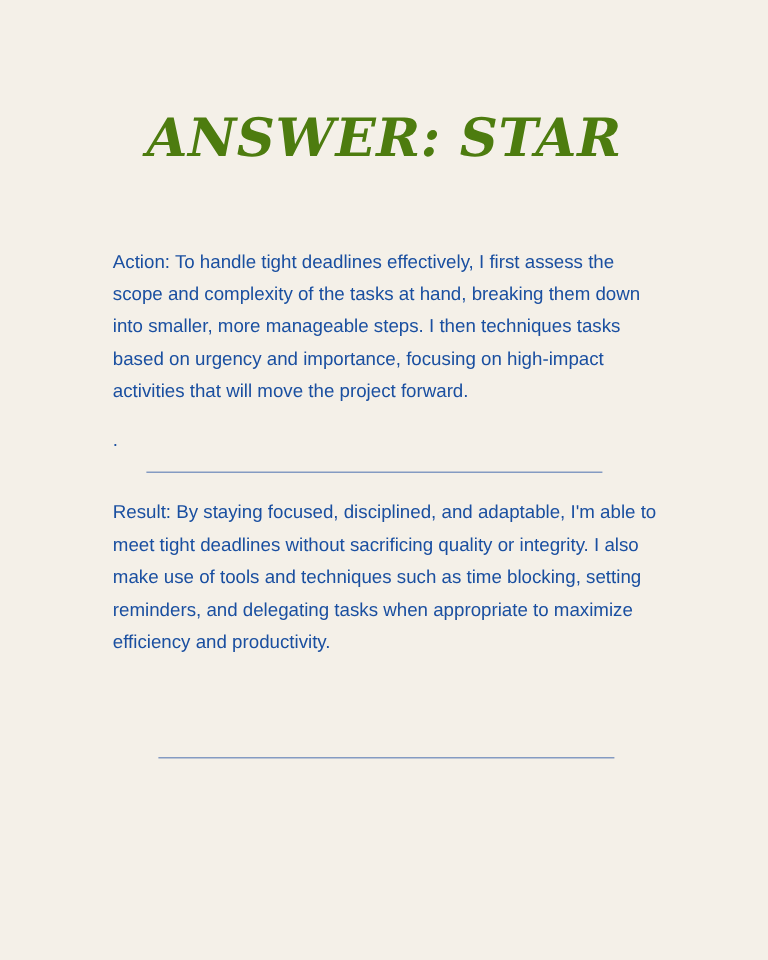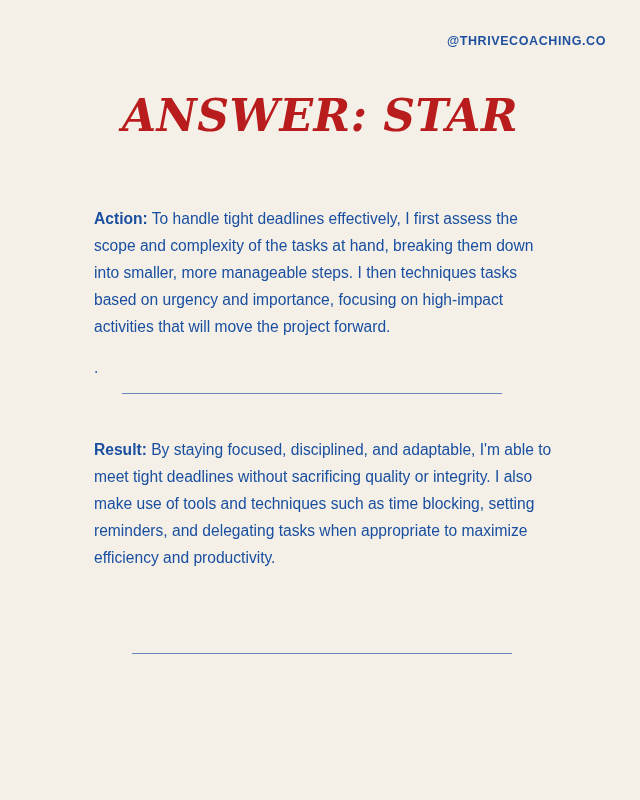--- a/index.html
+++ b/index.html
@@ -33,36 +33,36 @@
     position: absolute;
     top: 90px;
     left: 0;
     width: 100%;
     text-align: center;
     font-family: "DejaVu Serif", serif;
     font-style: italic;
     font-weight: bold;
     font-size: 44px;
     letter-spacing: 0.5px;
-    color: #b91c1c;
+    color: #4d7c0f;
   }
   .body-wrap {
     position: absolute;
     top: 205px;
     left: 94px;
     width: 462px;
   }
   .para {
     font-size: 15.6px;
     line-height: 27px;
     color: #1a4fa0;
     margin: 0;
   }
   .para b {
-    font-weight: bold;
+    font-weight: normal;
   }
   .dot {
     font-size: 15.6px;
     line-height: 27px;
     color: #1a4fa0;
     margin: 14px 0 0 0;
   }
   .divider {
     height: 1px;
     background: #3a63a8;
@@ -73,29 +73,28 @@
     width: 380px;
     margin-left: 28px;
     margin-top: 12px;
   }
   .divider.second {
     width: 380px;
     margin-left: 38px;
     margin-top: 82px;
   }
   .para.result {
-    margin-top: 42px;
+    margin-top: 20px;
   }
 </style>
 </head>
 <body>
 
 <div class="page">
 
-  <div class="handle">@THRIVECOACHING.CO</div>
 
   <div class="title">ANSWER: STAR</div>
 
   <div class="body-wrap">
 
     <p class="para"><b>Action:</b><span> To handle tight deadlines effectively, I first assess the scope and complexity of the tasks at hand, breaking them down into smaller, more manageable steps. I then techniques tasks based on urgency and importance, focusing on high-impact activities that will move the project forward.</span></p>
 
     <p class="dot">.</p>
 
     <div class="divider first"></div>

